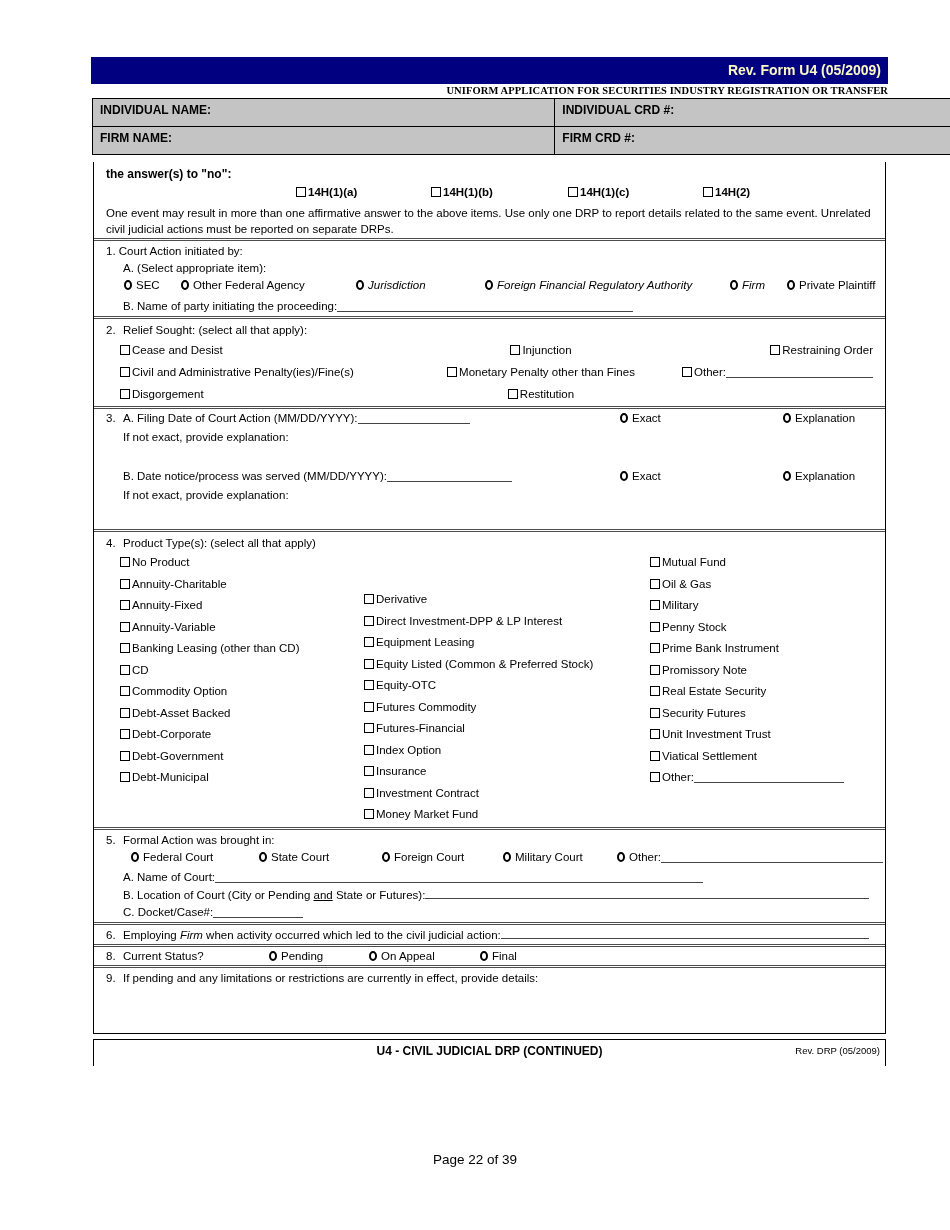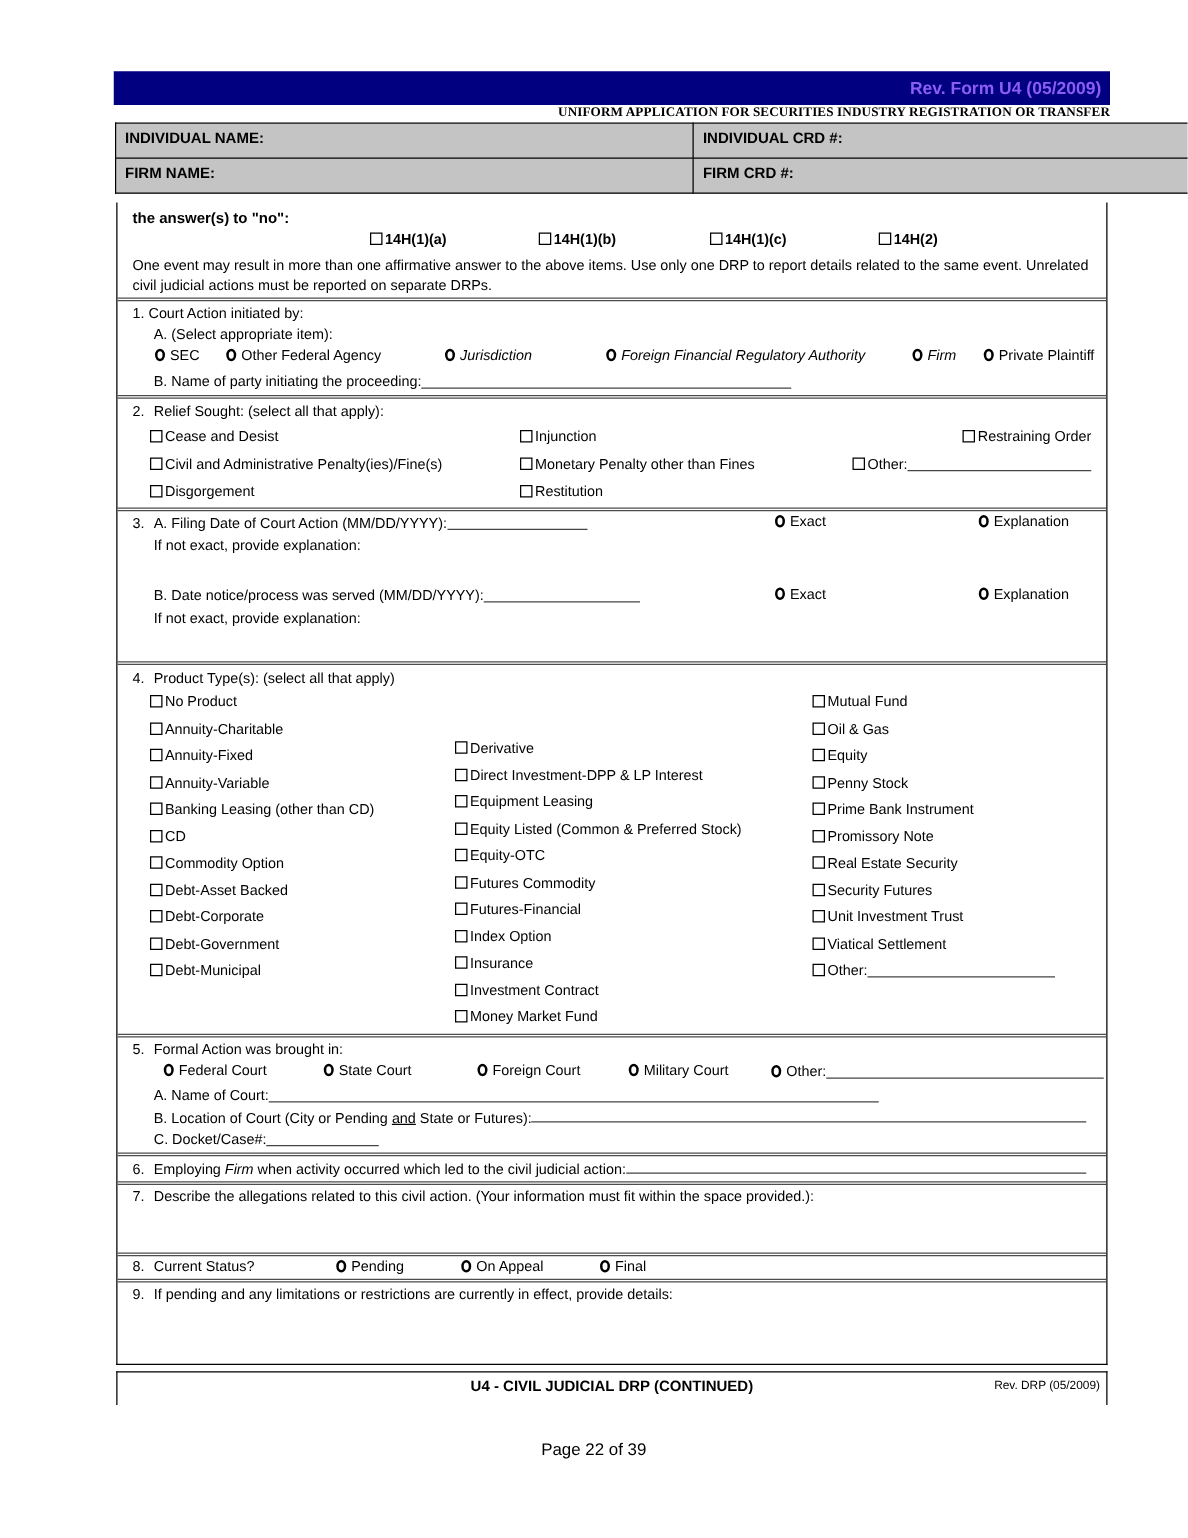--- a/index.html
+++ b/index.html
@@ -4,21 +4,21 @@
 <style>
   * { margin:0; padding:0; box-sizing:border-box; }
   html,body { background:#fff; }
   .page {
     position:relative; width:950px; height:1230px; background:#ffffff;
     font-family:"Liberation Sans", sans-serif; color:#000;
   }
   .content { position:absolute; left:91px; top:57px; width:797px; }
 
   
-  .navybar { height:27px; background:#000080; color:#8b5cf6; font-weight:bold;
+  .navybar { height:27px; background:#000080; color:#fef9c3; font-weight:bold;
     font-size:14px; line-height:27px; text-align:right; padding-right:7px; }
   .subtitle { font-family:"Liberation Serif", serif; font-weight:bold;
     font-size:10.5px; text-align:right; margin:1px 0 2px 0; letter-spacing:0.1px; }
   .nametable { width:941px; margin-left:1px; border:1.5px solid #000; border-collapse:collapse; }
   .nametable td { background:#c4c4c4; border:1px solid #000; width:50%;
     height:28px; vertical-align:top; padding:4px 0 0 7px;
     font-weight:bold; font-size:12px; }
   .nametable td.c1 { width:48.4%; }
 
   
@@ -46,21 +46,21 @@
   .u { display:inline-block; border-bottom:1.2px solid #444; height:12px; vertical-align:-2px; }
   .it { font-style:italic; }
   .und { text-decoration:underline; }
 
   
   .q1row { position:relative; height:21px; }
   .q1row .opt { position:absolute; top:2px; white-space:nowrap; }
 
   
   .cols { display:flex; padding-left:14px; }
-  .q2 .c1 { width:296px; } .q2 .c2 { width:250px; } .q2 .c3 { flex:1;text-align:right; }
+  .q2 .c1 { width:296px; } .q2 .c2 { width:250px;text-align:center; } .q2 .c3 { flex:1;text-align:right; }
   .q2 .opt { line-height:22px; white-space:nowrap; }
   .q4 .c1 { width:244px; } .q4 .c2 { width:286px;margin-top:37px; } .q4 .c3 { flex:1; }
   .q4 .opt { line-height:21.5px; white-space:nowrap; }
   .hdr { line-height:18px; }
 
   
   .q3 { padding-top:3px; }
   .r3row { position:relative; height:17px; white-space:nowrap; }
   .r3row .optE { position:absolute; left:514px; top:0; }
   .r3row .optX { position:absolute; left:657px; top:0;margin-left:20px; }
@@ -205,21 +205,21 @@
             <div class="opt"><span class="cb"></span><span>Futures Commodity</span></div>
             <div class="opt"><span class="cb"></span><span>Futures-Financial</span></div>
             <div class="opt"><span class="cb"></span><span>Index Option</span></div>
             <div class="opt"><span class="cb"></span><span>Insurance</span></div>
             <div class="opt"><span class="cb"></span><span>Investment Contract</span></div>
             <div class="opt"><span class="cb"></span><span>Money Market Fund</span></div>
           </div>
           <div class="c3">
             <div class="opt"><span class="cb"></span><span>Mutual Fund</span></div>
             <div class="opt"><span class="cb"></span><span>Oil &amp; Gas</span></div>
-            <div class="opt"><span class="cb"></span><span>Equity</span></div>
+            <div class="opt"><span class="cb"></span><span>Military</span></div>
             <div class="opt"><span class="cb"></span><span>Penny Stock</span></div>
             <div class="opt"><span class="cb"></span><span>Prime Bank Instrument</span></div>
             <div class="opt"><span class="cb"></span><span>Promissory Note</span></div>
             <div class="opt"><span class="cb"></span><span>Real Estate Security</span></div>
             <div class="opt"><span class="cb"></span><span>Security Futures</span></div>
             <div class="opt"><span class="cb"></span><span>Unit Investment Trust</span></div>
             <div class="opt"><span class="cb"></span><span>Viatical Settlement</span></div>
             <div class="opt"><span class="cb"></span><span>Other:</span><span class="u" style="width:150px"></span></div>
           </div>
         </div>
@@ -243,24 +243,20 @@
       </div>
 
       <div class="sec divided">
         <div class="q6line">
             <span class="num">6.</span>
             <span><span>Employing </span><span class="it">Firm</span><span> when activity occurred which led to the civil judicial action:</span></span>
             <span class="u grow"></span>
           </div>
       </div>
 
-      <div class="sec divided">
-        <div class="line" style="white-space:normal;"><span class="num">7.</span><span>Describe the allegations related to this civil action. (Your information must fit within the space provided.):</span></div>
-        <div class="blank34"></div>
-      </div>
 
       <div class="sec divided">
         <div class="q8row">
           <span class="num">8.</span><span>Current Status?</span>
           <span class="opt" style="left:163px"><span class="radio"></span><span>Pending</span></span>
           <span class="opt" style="left:263px"><span class="radio"></span><span>On Appeal</span></span>
           <span class="opt" style="left:374px"><span class="radio"></span><span>Final</span></span>
         </div>
       </div>
 

